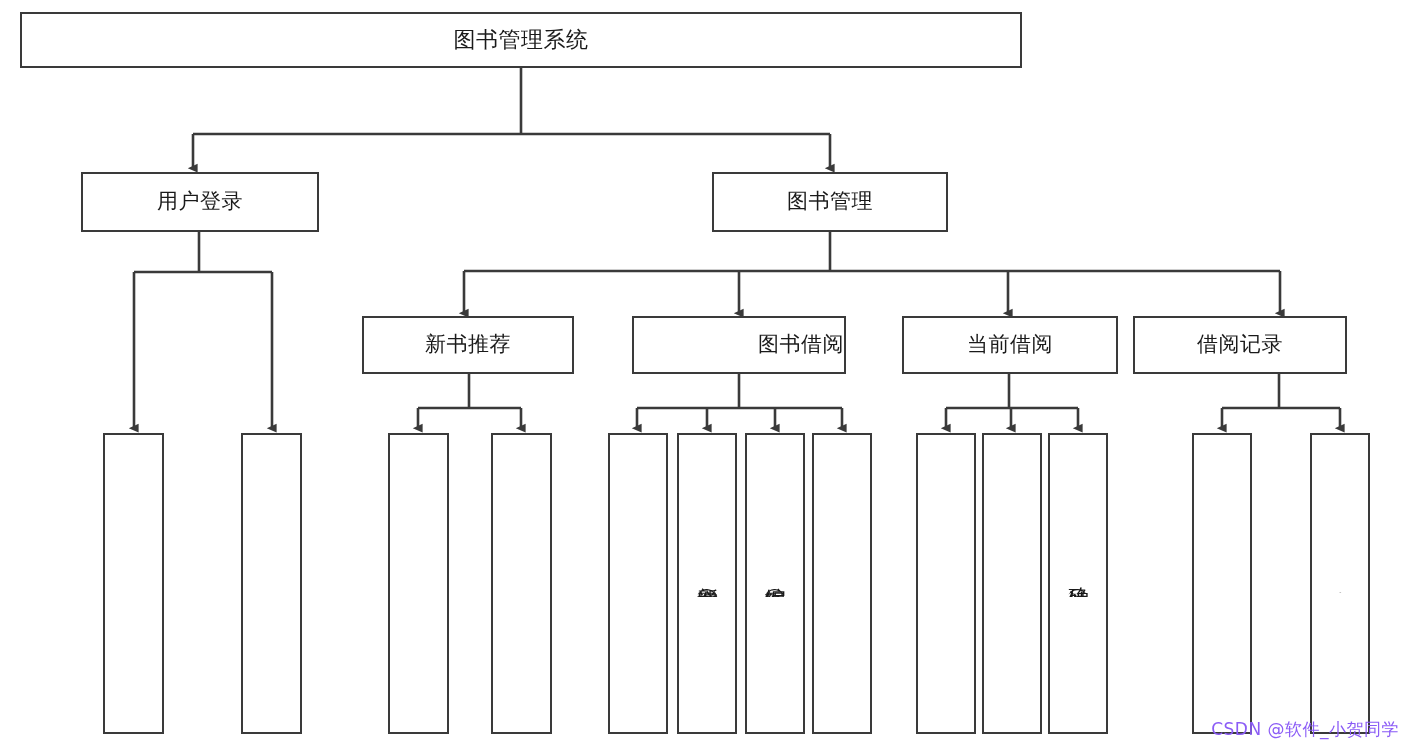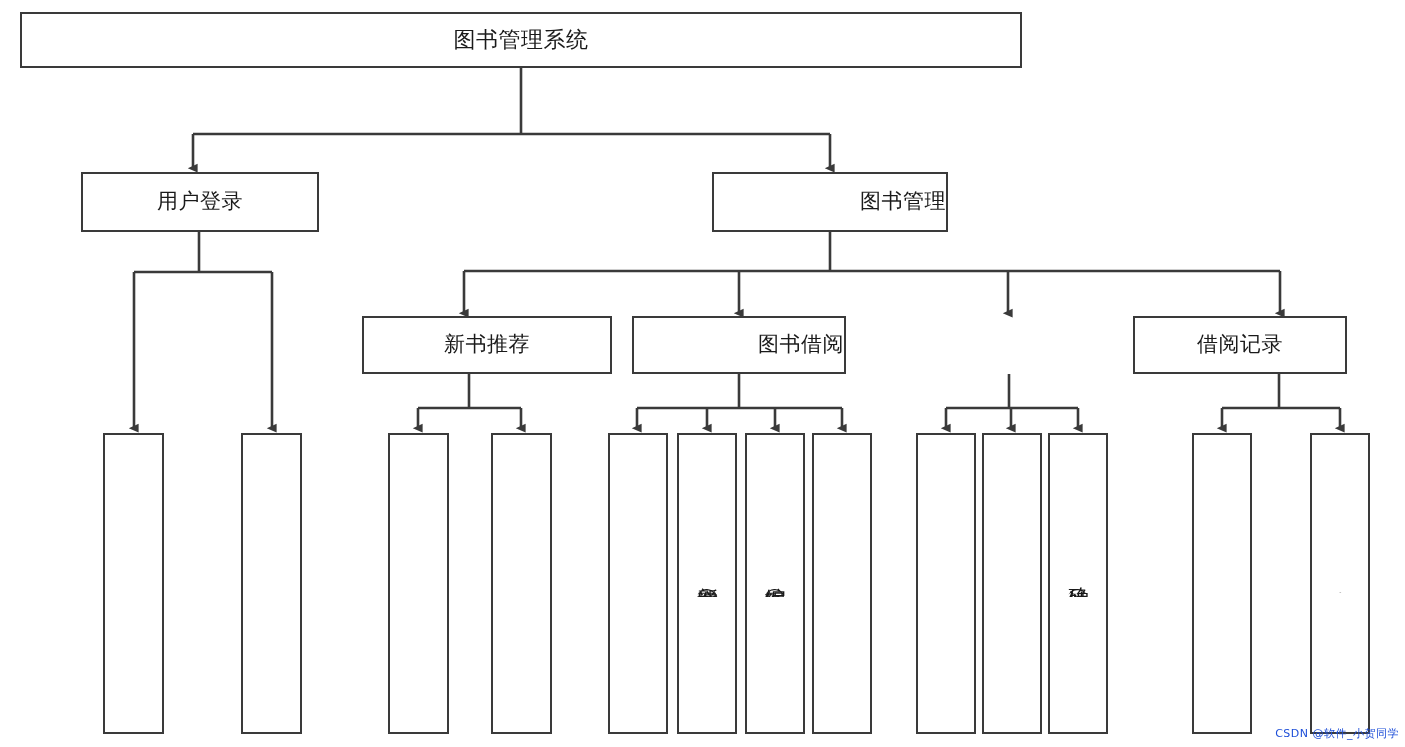--- a/index.html
+++ b/index.html
@@ -55,22 +55,22 @@
     font-size:21px;
     line-height:1.18;
     letter-spacing:3px;
     max-height:100%;
     overflow:hidden;
   }
   .watermark{
     position:absolute;
     right:6px;
     bottom:6px;
-    font-size:11px;
-    color:#1d4ed8;
+    font-size:17px;
+    color:#8b5cf6;
     letter-spacing:0.5px;
     white-space:nowrap;
     user-select:none;
   }
 </style>
 </head>
 <body>
 
 <div id="canvas">
 
@@ -124,29 +124,32 @@
     </g>
   </svg>
 
   <div class="node h root" style="left:20px;top:12px;width:1002px;height:56px;">
     <span class="label">图书管理系统</span>
   </div>
 
   <div class="node h" style="left:81px;top:172px;width:238px;height:60px;">
     <span class="label">用户登录</span>
   </div>
-  <div class="node h" style="left:712px;top:172px;width:236px;height:60px;justify-content:flex-end;">
+  <div class="node h" style="left:712px;top:172px;width:236px;height:60px;">
     <span class="label">图书管理</span>
   </div>
 
-  <div class="node h" style="left:362px;top:316px;width:250px;height:58px;">
+  <div class="node h" style="left:362px;top:316px;width:212px;height:58px;">
     <span class="label">新书推荐</span>
   </div>
   <div class="node h" style="left:632px;top:316px;width:214px;height:58px;justify-content:flex-end;">
     <span class="label">图书借阅</span>
+  </div>
+  <div class="node h" style="left:902px;top:316px;width:216px;height:58px;">
+    <span class="label">当前借阅</span>
   </div>
   <div class="node h" style="left:1133px;top:316px;width:214px;height:58px;">
     <span class="label">借阅记录</span>
   </div>
 
   <div class="node v" style="left:103px;top:433px;width:61px;height:301px;">
     <span class="label">用户登录</span>
   </div>
   <div class="node v" style="left:241px;top:433px;width:61px;height:301px;">
     <span class="label">注销登录</span>

